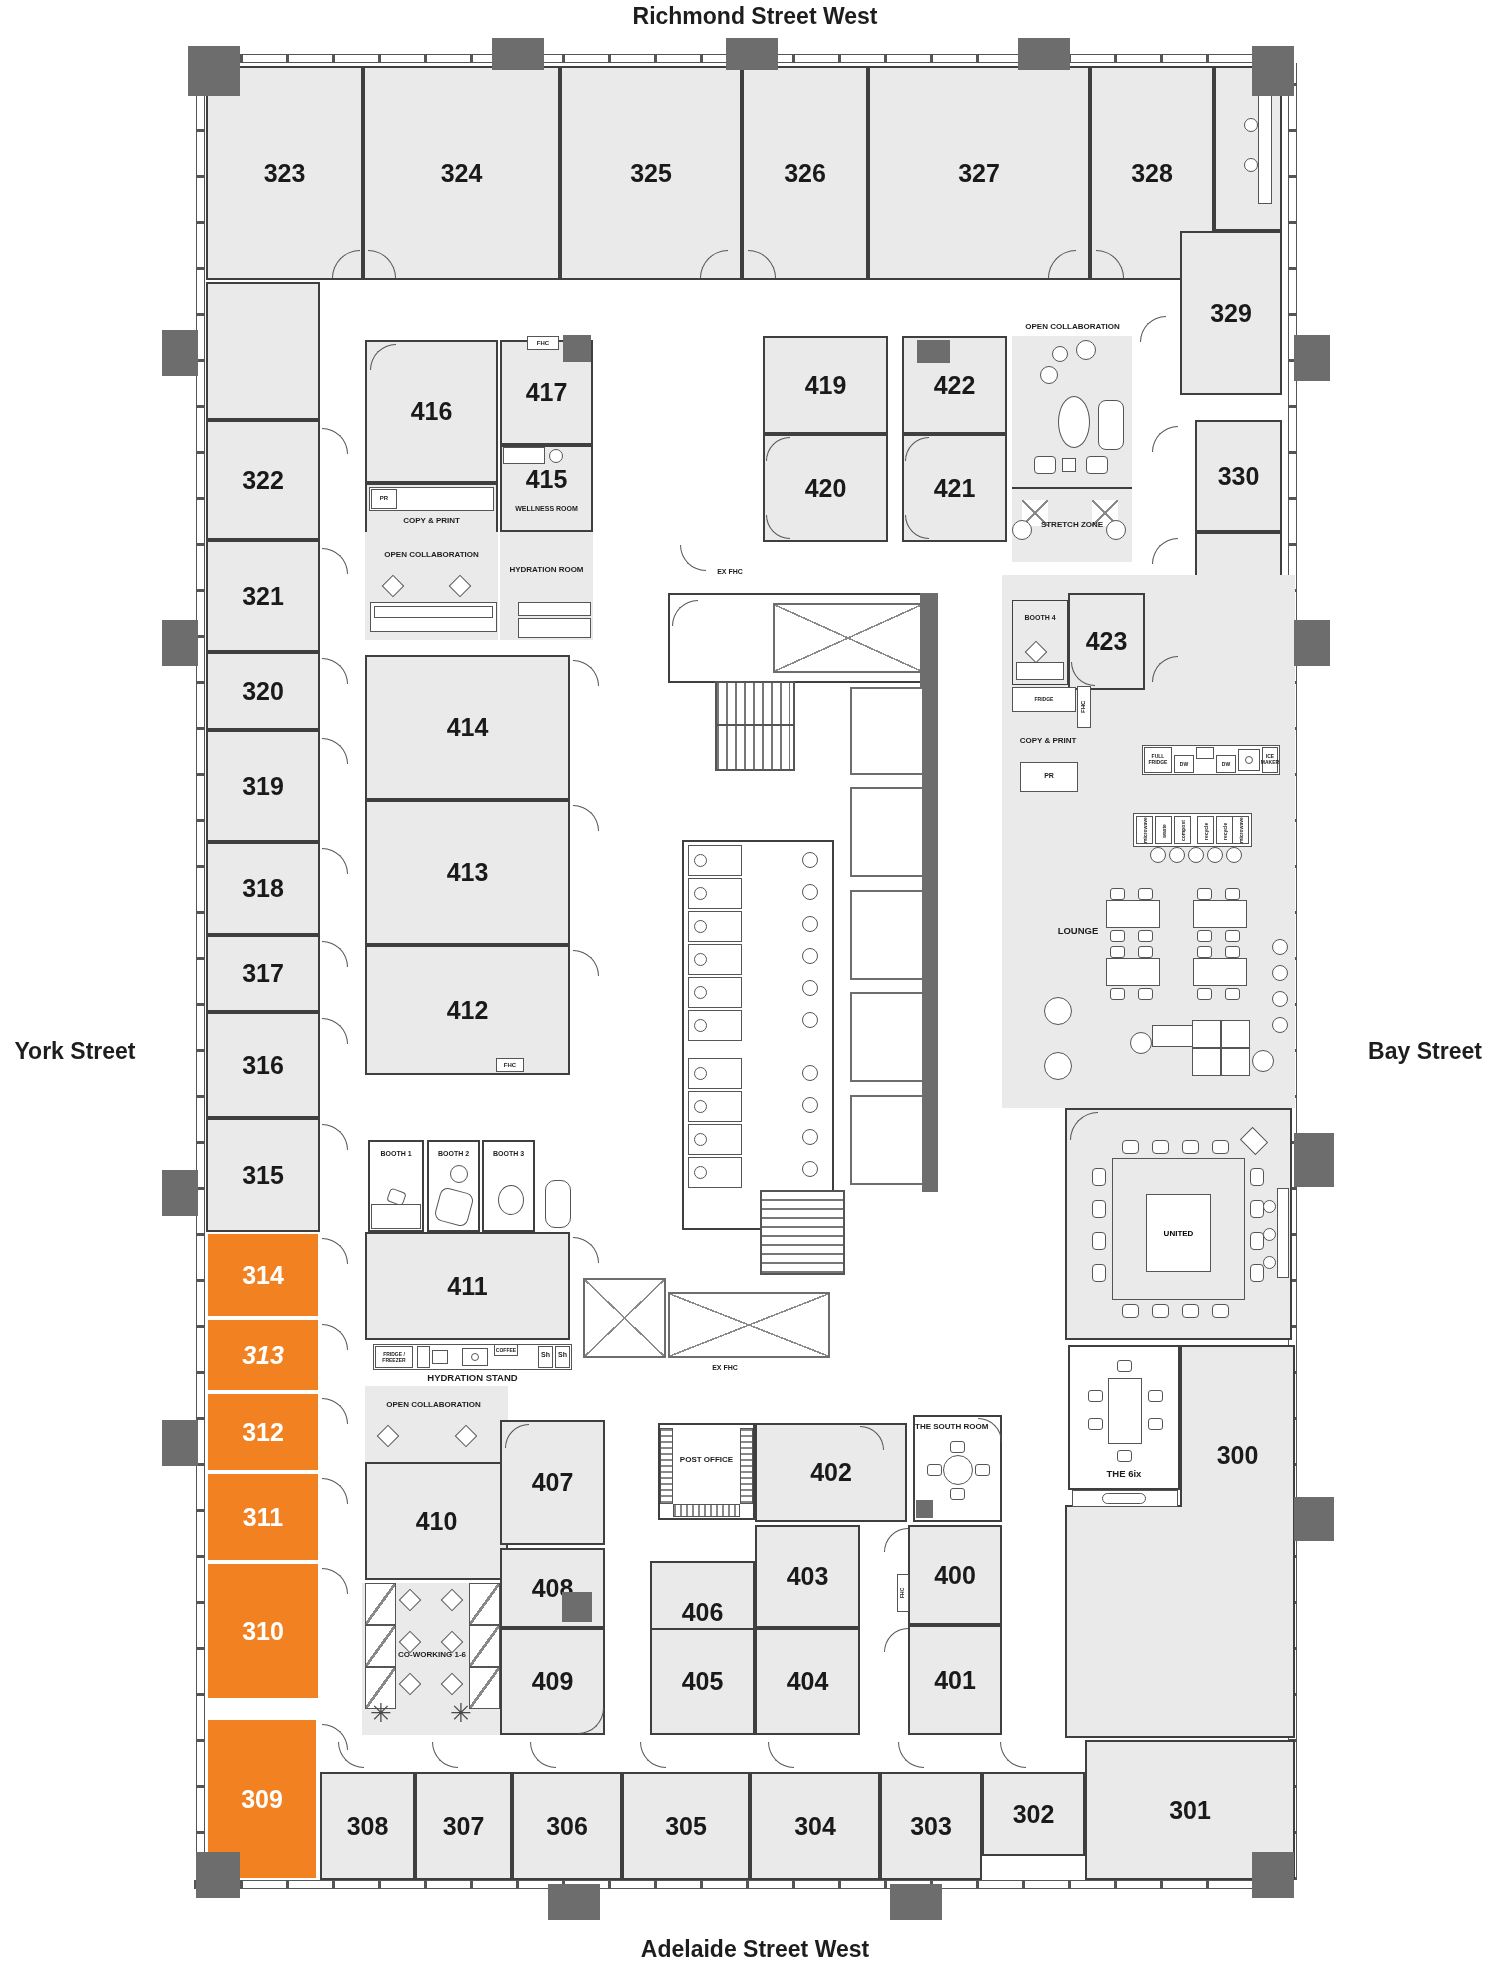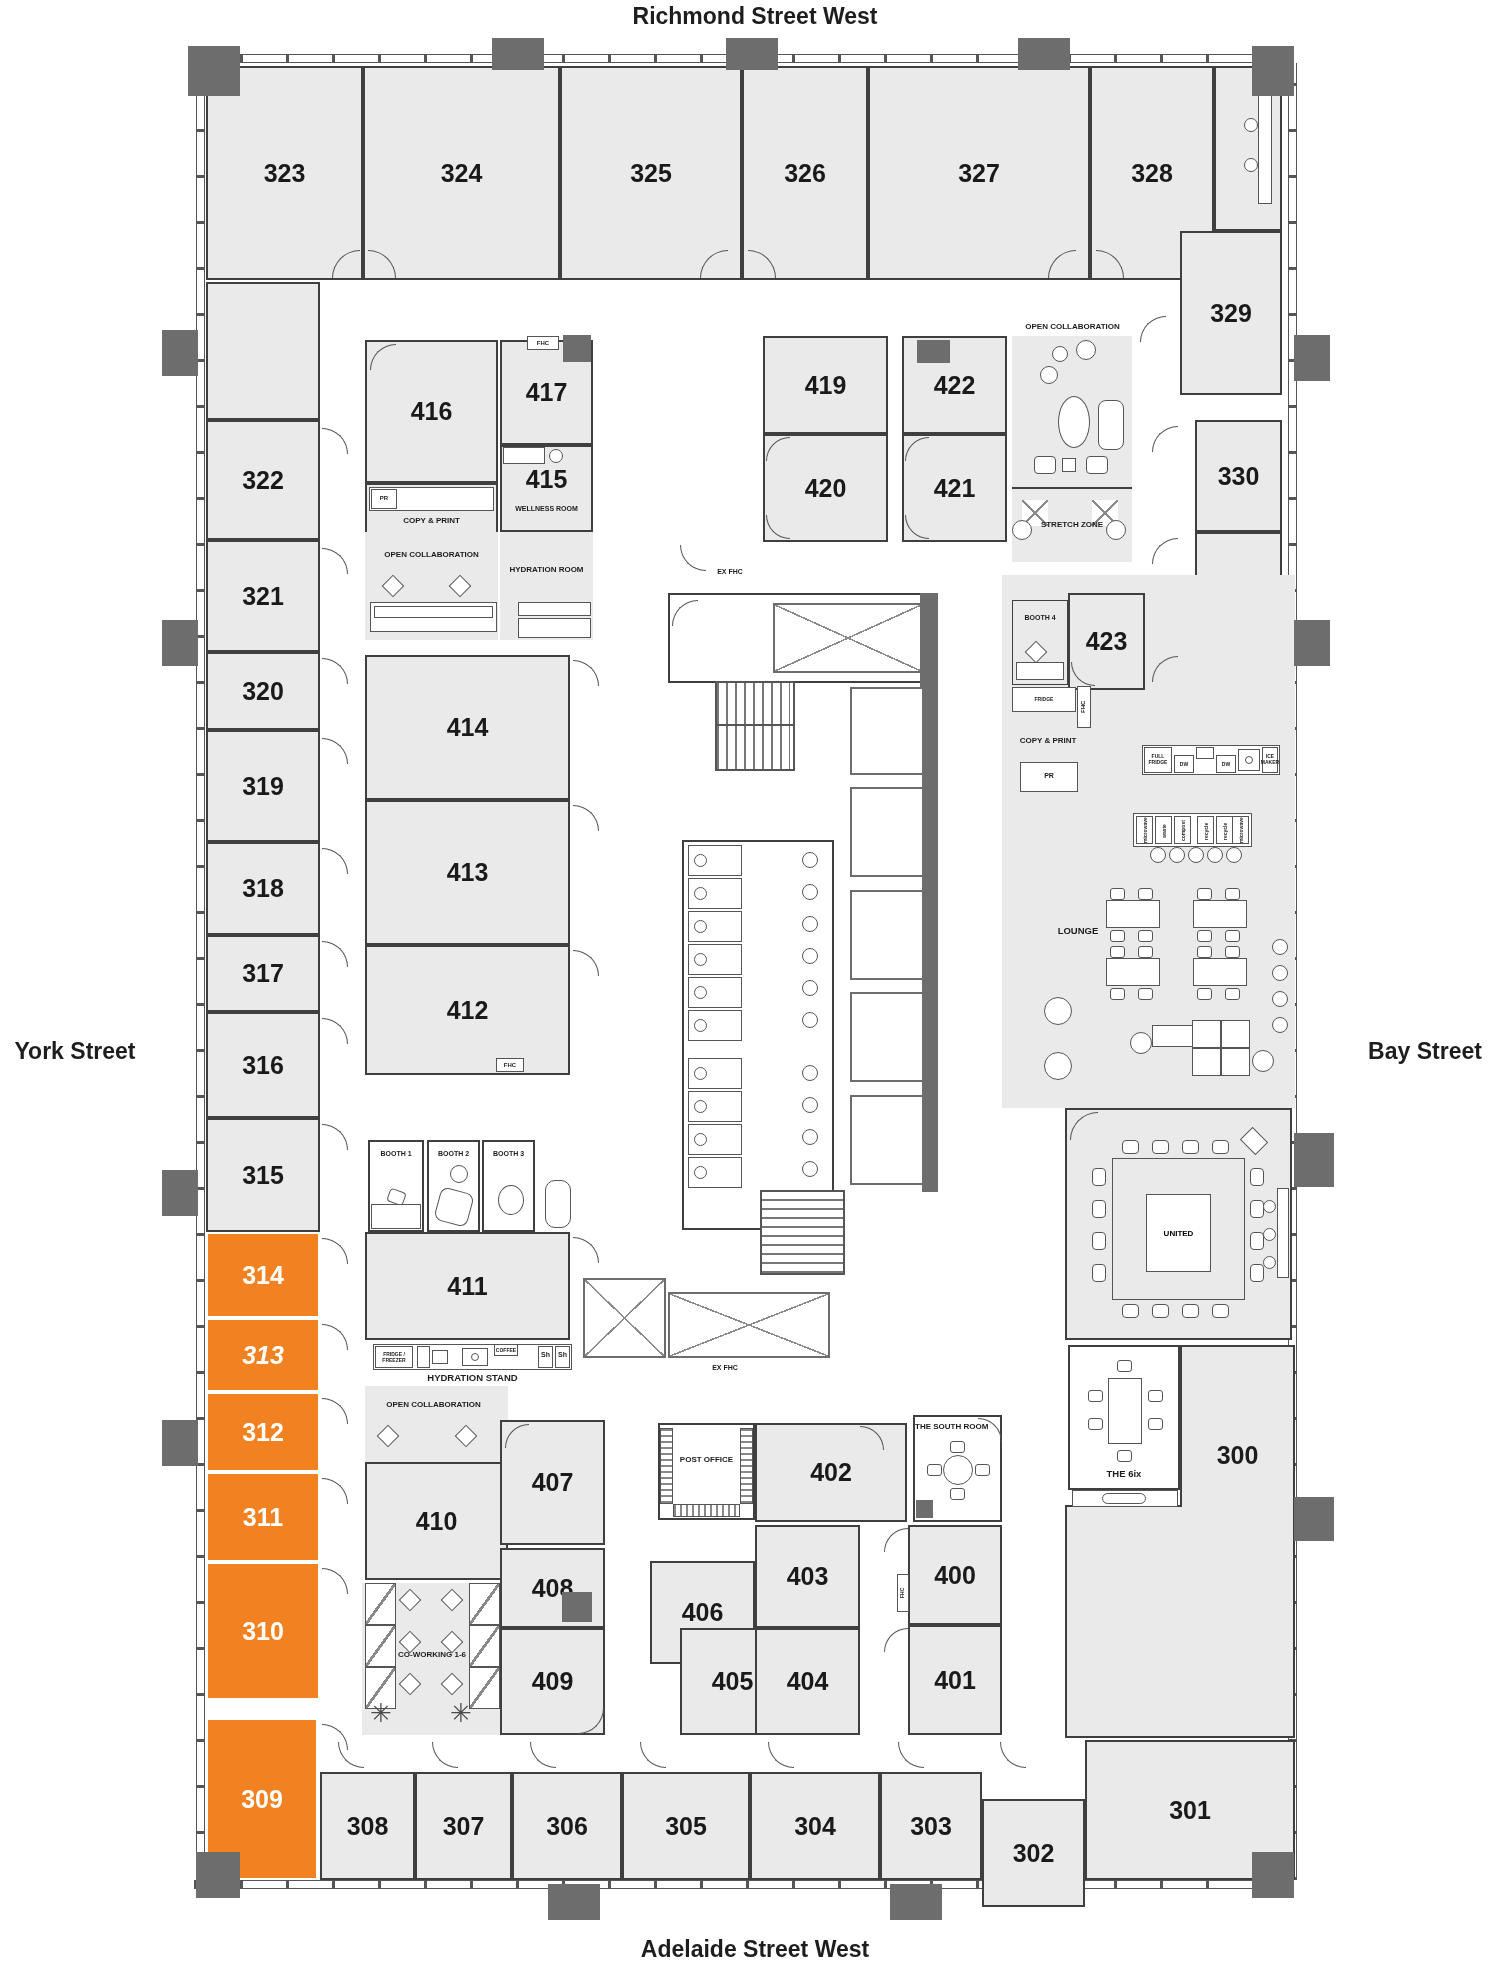--- a/index.html
+++ b/index.html
@@ -149,21 +149,21 @@
     </div>
   <div class="room" style="left:622px;top:1772px;width:128px;height:108px;">
       <span>305</span>
     </div>
   <div class="room" style="left:750px;top:1772px;width:130px;height:108px;">
       <span>304</span>
     </div>
   <div class="room" style="left:880px;top:1772px;width:102px;height:108px;">
       <span>303</span>
     </div>
-  <div class="room" style="left:982px;top:1772px;width:103px;height:108px;margin-top:27px;">
+  <div class="room" style="left:982px;top:1772px;width:103px;height:84px;">
       <span>302</span>
     </div>
   <div class="room" style="left:1085px;top:1740px;width:210px;height:140px;">
       <span>301</span>
     </div>
 
   <div class="room" style="left:365px;top:340px;width:133px;height:143px;">
       <span>416</span>
     </div>
   <div class="zone" style="left:365px;top:483px;width:133px;height:57px;border:2px solid #3f3f3f;"></div>
@@ -327,21 +327,21 @@
   <div class="mchair" style="left:927px;top:1464px;"></div>
   <div class="mchair" style="left:975px;top:1464px;"></div>
   <div class="col" style="left:916px;top:1500px;width:17px;height:18px;"></div>
 
   <div class="room" style="left:650px;top:1561px;width:105px;height:103px;">
       <span>406</span>
     </div>
   <div class="room" style="left:755px;top:1525px;width:105px;height:103px;">
       <span>403</span>
     </div>
-  <div class="room" style="left:650px;top:1628px;width:105px;height:107px;margin-left:30px;">
+  <div class="room" style="left:650px;top:1628px;width:105px;height:107px;">
       <span>405</span>
     </div>
   <div class="room" style="left:755px;top:1628px;width:105px;height:107px;">
       <span>404</span>
     </div>
   <div class="room" style="left:908px;top:1525px;width:94px;height:100px;">
       <span>400</span>
     </div>
   <div class="cell" style="left:897px;top:1574px;width:12px;height:38px;"></div>
   <div class="lbl s5 vt" style="left:899px;top:1578px;width:8px;height:30px;">FHC</div>

